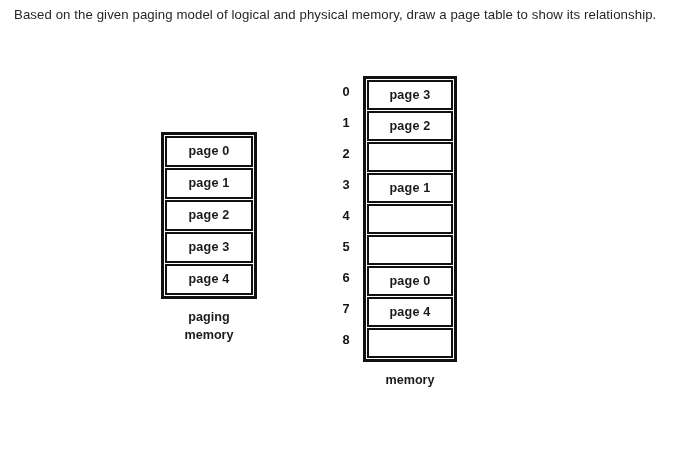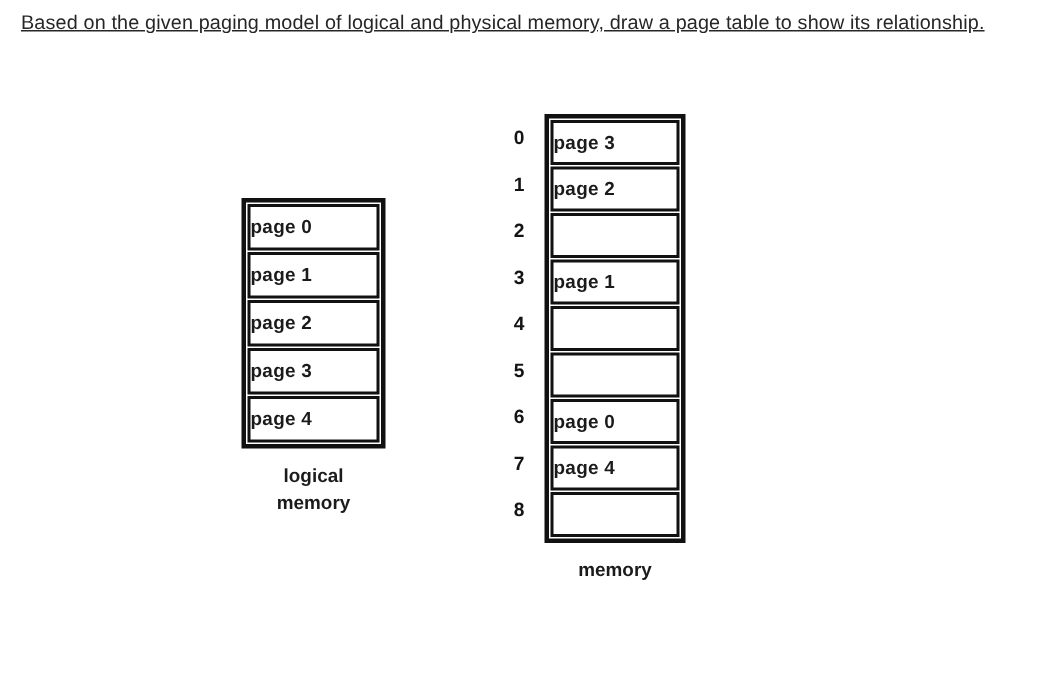--- a/index.html
+++ b/index.html
@@ -20,21 +20,20 @@
   #question {
     position: absolute;
     left: 14px;
     top: 6px;
     width: 660px;
     font-size: 13.2px;
     line-height: 1.42;
     color: #262626;
     font-weight: 400;
     letter-spacing: 0.1px;
-    text-decoration: underline;
   }
 
   
   #figure {
     position: absolute;
     left: 0;
     top: 0;
     width: 700px;
     height: 462px;
   }
@@ -49,20 +48,21 @@
   .mem-outer {
     border: 3px solid #111111;
     background: #ffffff;
     padding: 1px;
     box-sizing: border-box;
   }
   .mem-cell {
     border: 2px solid #111111;
     background: #ffffff;
     box-sizing: border-box;
+    text-align: center;
     font-weight: bold;
     color: #1b1b1b;
     letter-spacing: 0.2px;
     white-space: nowrap;
     overflow: hidden;
   }
   #logical-memory .mem-cell {
     height: 31px;
     line-height: 27px;
     font-size: 12.6px;
@@ -126,21 +126,21 @@
 
   <div id="logical-memory">
     <div class="mem-outer">
       <div class="mem-cell">page 0</div>
       <div class="mem-cell">page 1</div>
       <div class="mem-cell">page 2</div>
       <div class="mem-cell">page 3</div>
       <div class="mem-cell">page 4</div>
     </div>
     <div class="mem-label">
-      <span class="lbl-line">logical</span>
+      <span class="lbl-line">paging</span>
       <span class="lbl-line">memory</span>
     </div>
   </div>
 
   <div id="frame-index-column">
     <div class="frame-index">0</div>
     <div class="frame-index">1</div>
     <div class="frame-index">2</div>
     <div class="frame-index">3</div>
     <div class="frame-index">4</div>

